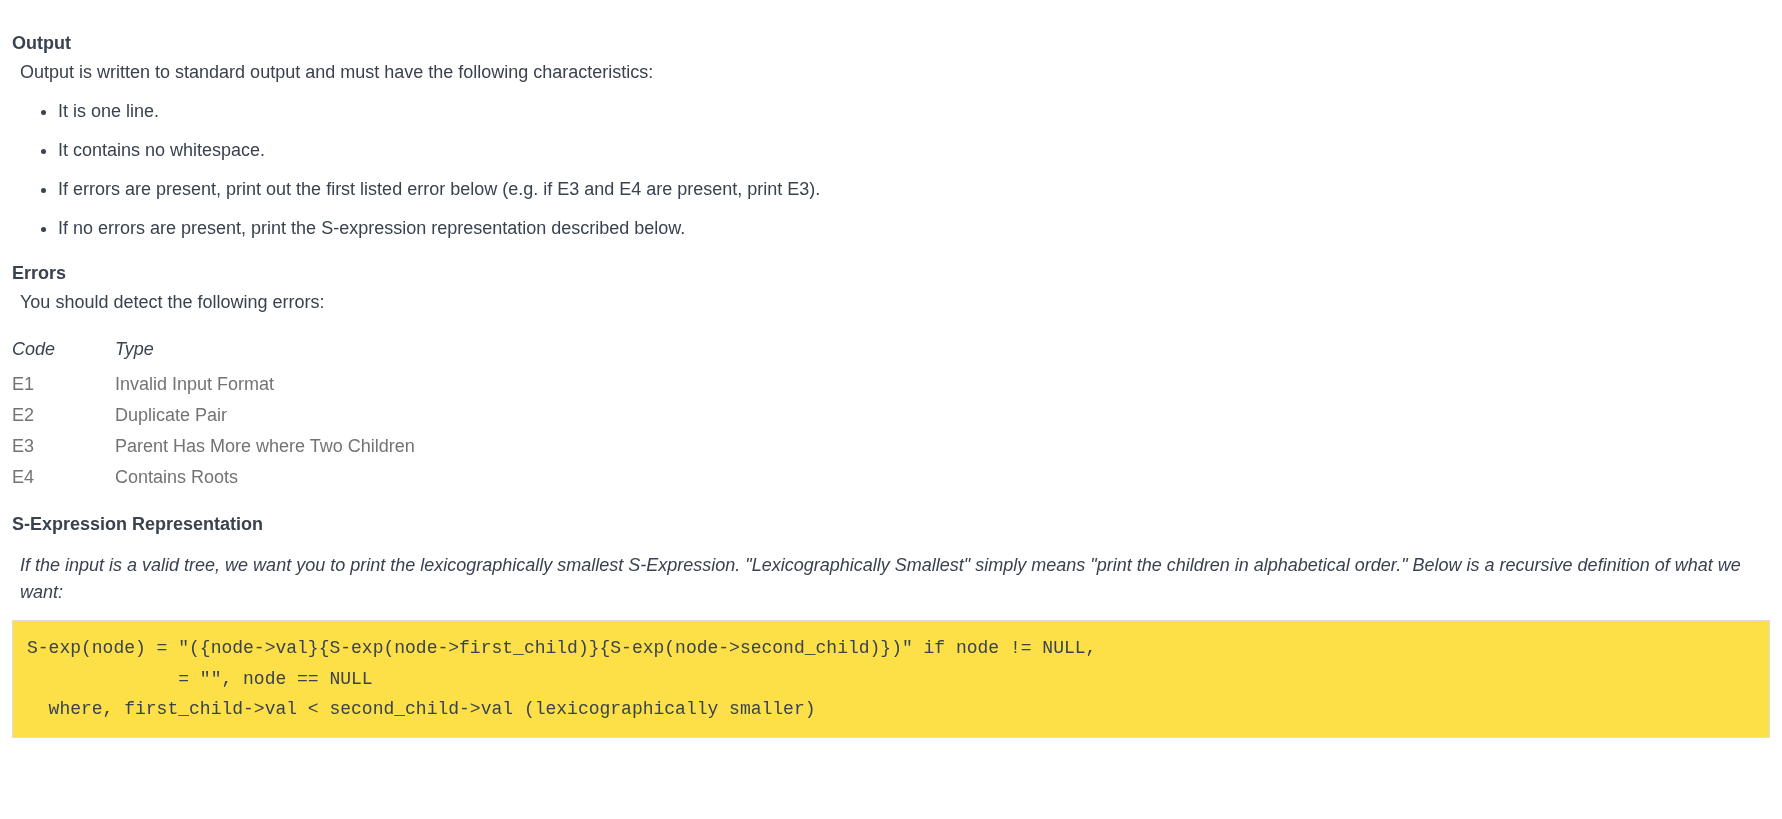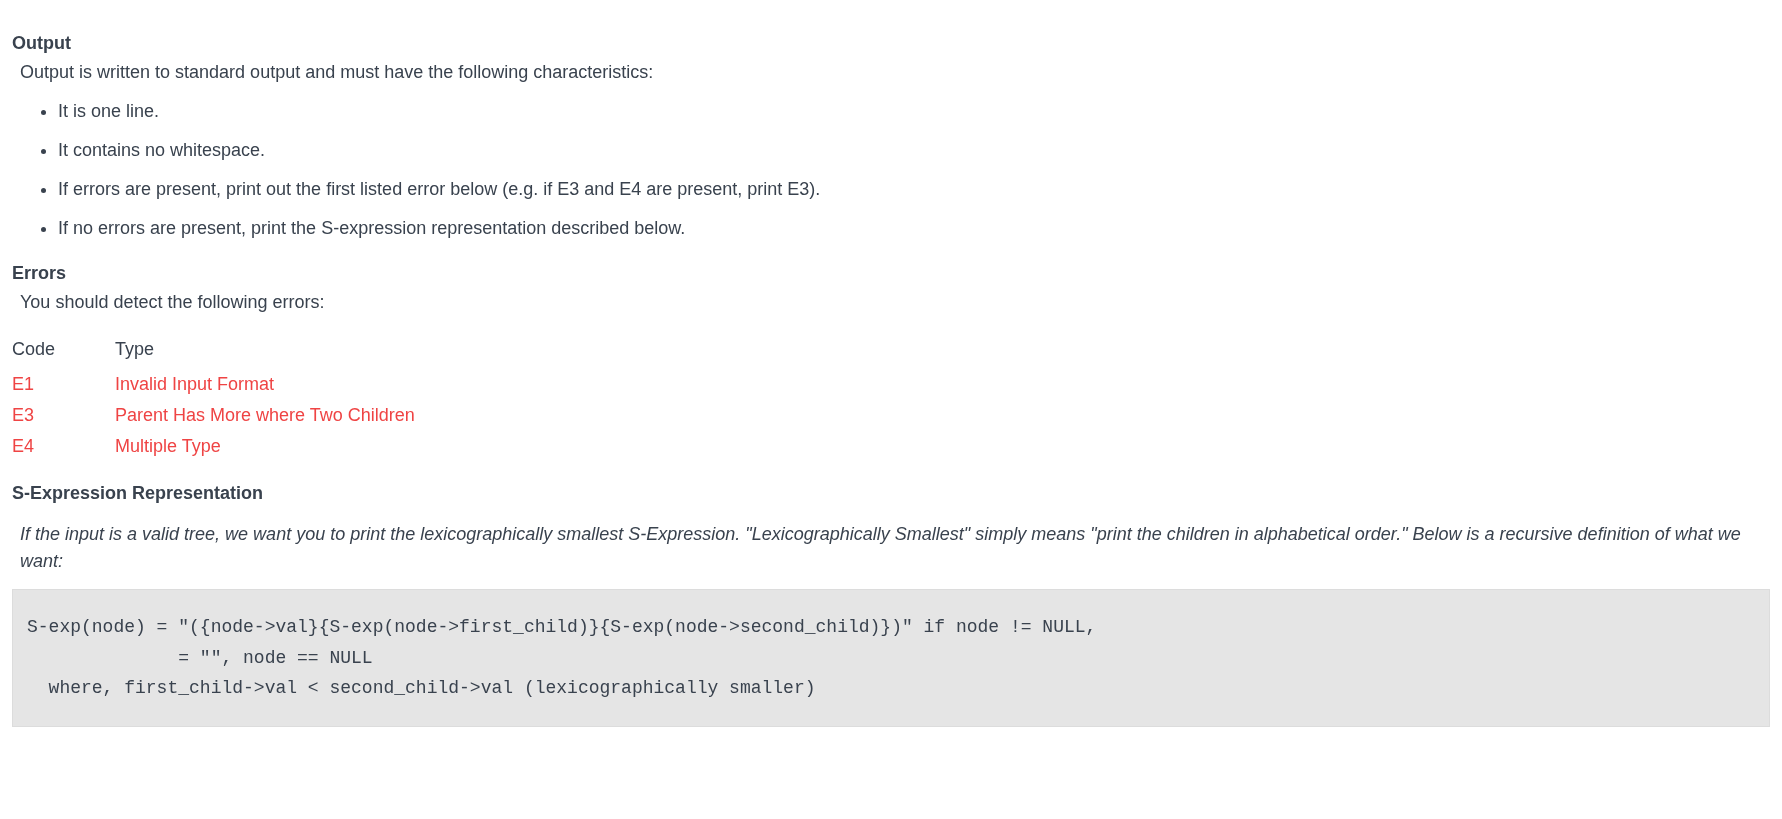--- a/index.html
+++ b/index.html
@@ -30,32 +30,33 @@
     padding: 0;
     color: #39424e;
   }
   table.error-table {
     border-collapse: collapse;
     margin-top: 18px;
     margin-bottom: 18px;
   }
   table.error-table th {
     font-weight: 400;
+    font-style: italic;
     text-align: left;
     padding: 2px 60px 6px 0;
     color: #39424e;
   }
   table.error-table td {
     padding: 2px 60px 2px 0;
-    color: #ef4444;
+    color: #737373;
   }
   .codeblock {
-    background: #e5e5e5;
+    background: #fde047;
     border: 1px solid #dcdcdc;
-    padding: 22px 14px;
+    padding: 12px 14px;
     margin-top: 14px;
     font-family: Consolas, "Courier New", monospace;
     font-size: 18px;
     color: #39424e;
     white-space: pre;
     line-height: 1.7;
   }
 </style>
 </head>
 <body>
@@ -78,26 +79,30 @@
       <th>Code</th>
       <th>Type</th>
     </tr>
   </thead>
   <tbody>
     <tr>
       <td>E1</td>
       <td>Invalid Input Format</td>
     </tr>
     <tr>
+      <td>E2</td>
+      <td>Duplicate Pair</td>
+    </tr>
+    <tr>
       <td>E3</td>
       <td>Parent Has More where Two Children</td>
     </tr>
     <tr>
       <td>E4</td>
-      <td>Multiple Type</td>
+      <td>Contains Roots</td>
     </tr>
   </tbody>
 </table>
 
 <div class="section-heading">S-Expression Representation</div>
 <div class="para" style="margin-top:14px;font-style:italic;">If the input is a valid tree, we want you to print the lexicographically smallest S-Expression. "Lexicographically Smallest" simply means "print the children in alphabetical order." Below is a recursive definition of what we want:</div>
 
 <div class="codeblock">S-exp(node) = "({node-&gt;val}{S-exp(node-&gt;first_child)}{S-exp(node-&gt;second_child)})" if node != NULL,
               = "", node == NULL
   where, first_child-&gt;val &lt; second_child-&gt;val (lexicographically smaller)</div>

